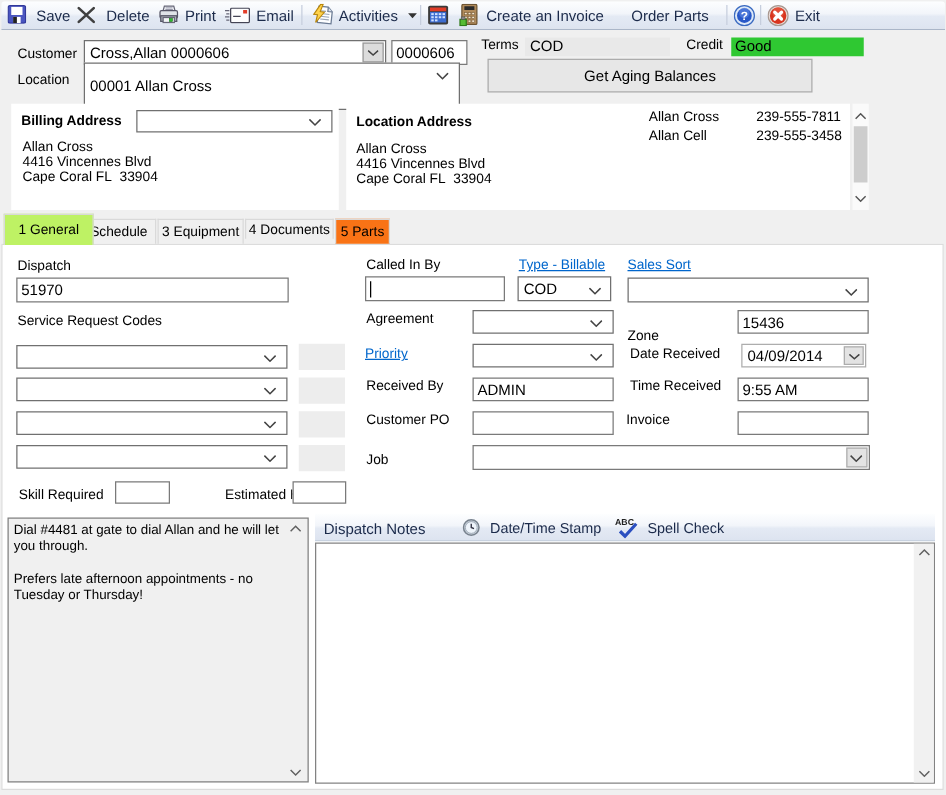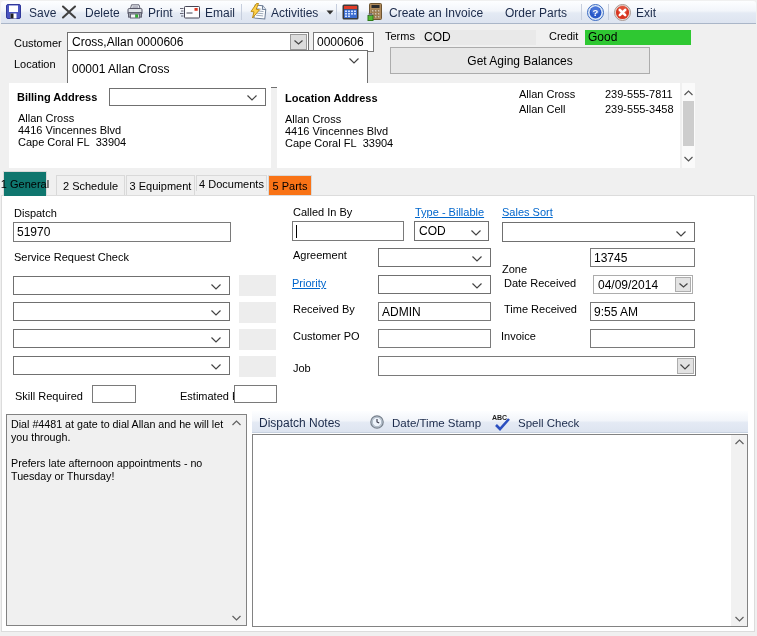--- a/index.html
+++ b/index.html
@@ -173,25 +173,25 @@
 <div class="abs" style="left:683px; top:101px; width:11px; height:45px; background:#cdcdcd;"></div>
 <svg class="abs" style="left:684px; top:156px;" width="9" height="6" viewBox="0 0 9 6">
     <path d="M0.5 1 L4.5 5 L8.5 1" fill="none" stroke="#555" stroke-width="1.2"></path>
   </svg>
 
 <div class="abs" style="left:1px; top:195px; width:754px; height:437px; background:#fff; border:1px solid #dcdcdc;"></div>
 <div class="abs" style="left:56px; top:175px; width:69px; height:20px; background:#f0f0f0; border:1px solid #d9d9d9; border-bottom:none; display:flex; align-items:center; justify-content:center;">2 Schedule</div>
 <div class="abs" style="left:126px; top:175px; width:69px; height:20px; background:#f0f0f0; border:1px solid #d9d9d9; border-bottom:none; display:flex; align-items:center; justify-content:center;">3 Equipment</div>
 <div class="abs" style="left:196px; top:175px; width:71px; height:16px; background:#f0f0f0; border:1px solid #d9d9d9; border-bottom:none; display:flex; align-items:center; justify-content:center;">4 Documents</div>
 <div class="abs" style="left:268px; top:175px; width:44px; height:20px; background:#f97316; border:1px solid #d9d9d9; border-bottom:none; display:flex; align-items:center; justify-content:center;">5 Parts</div>
-<div class="abs" style="left:3px; top:171px; width:44px; height:25px; background:#0f766e; border:1px solid #d9d9d9; border-bottom:none; display:flex; align-items:center; justify-content:center; white-space:nowrap;">1 General</div>
+<div class="abs" style="left:3px; top:171px; width:72px; height:25px; background:#bef264; border:1px solid #d9d9d9; border-bottom:none; display:flex; align-items:center; justify-content:center; white-space:nowrap;">1 General</div>
 
 <div class="lbl" style="left:14px; top:207px;">Dispatch</div>
 <div class="tb" style="left:13px; top:222px; width:218px; height:20px;">51970</div>
-<div class="lbl" style="left:14px; top:251px;">Service Request Check</div>
+<div class="lbl" style="left:14px; top:251px;">Service Request Codes</div>
 
 <div class="combo" style="left:13px; top:276px; width:217px; height:19px;">
     <svg class="chev" style="right:8px; top:7px;" width="10" height="6" viewBox="0 0 10 6">
       <path d="M0.5 0.5 L5 5 L9.5 0.5" fill="none" stroke="#444" stroke-width="1.2"></path>
     </svg>
   </div>
 <div class="combo" style="left:13px; top:302px; width:217px; height:19px;">
     <svg class="chev" style="right:8px; top:7px;" width="10" height="6" viewBox="0 0 10 6">
       <path d="M0.5 0.5 L5 5 L9.5 0.5" fill="none" stroke="#444" stroke-width="1.2"></path>
     </svg>
@@ -234,21 +234,21 @@
     </svg>
 </div>
 
 <div class="lbl" style="left:293px; top:249px;">Agreement</div>
 <div class="combo" style="left:378px; top:248px; width:113px; height:19px;">
     <svg class="chev" style="right:8px; top:7px;" width="10" height="6" viewBox="0 0 10 6">
       <path d="M0.5 0.5 L5 5 L9.5 0.5" fill="none" stroke="#444" stroke-width="1.2"></path>
     </svg>
   </div>
 <div class="lbl" style="left:502px; top:249px;margin-top:14px;">Zone</div>
-<div class="tb" style="left:590px; top:248px; width:105px; height:19px;">13745</div>
+<div class="tb" style="left:590px; top:248px; width:105px; height:19px;">15436</div>
 
 <div class="link" style="left:292px; top:277px;">Priority</div>
 <div class="combo" style="left:378px; top:275px; width:113px; height:19px;">
     <svg class="chev" style="right:8px; top:7px;" width="10" height="6" viewBox="0 0 10 6">
       <path d="M0.5 0.5 L5 5 L9.5 0.5" fill="none" stroke="#444" stroke-width="1.2"></path>
     </svg>
   </div>
 <div class="lbl" style="left:504px; top:277px;">Date Received</div>
 <div class="abs" style="left:593px; top:275px; width:100px; height:19px; background:#fff; border:1px solid #adadad; font-size:12px;">
   <div class="abs" style="left:4px; top:2px;">04/09/2014</div>

